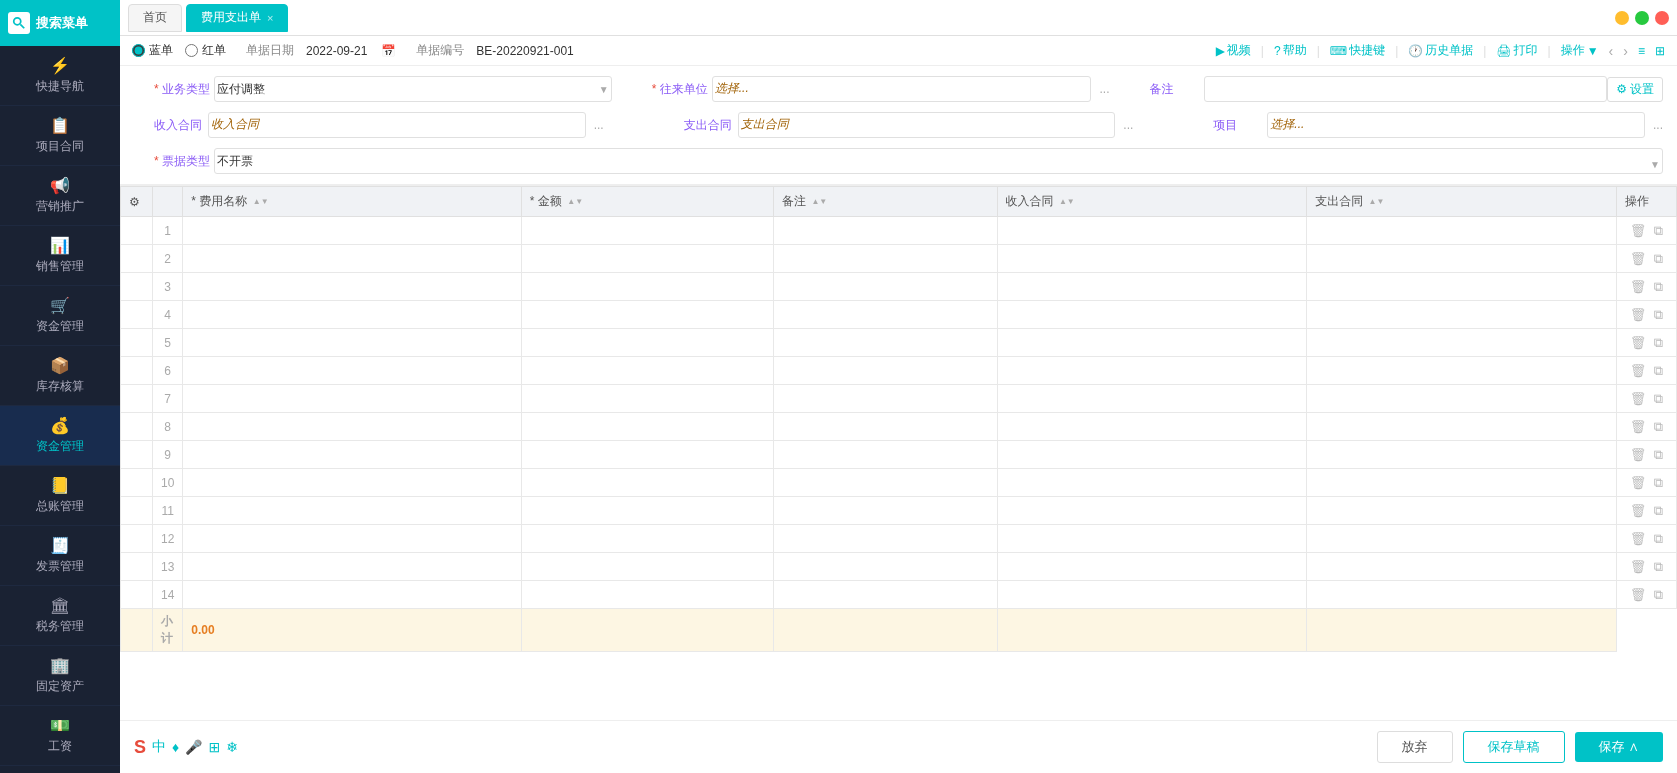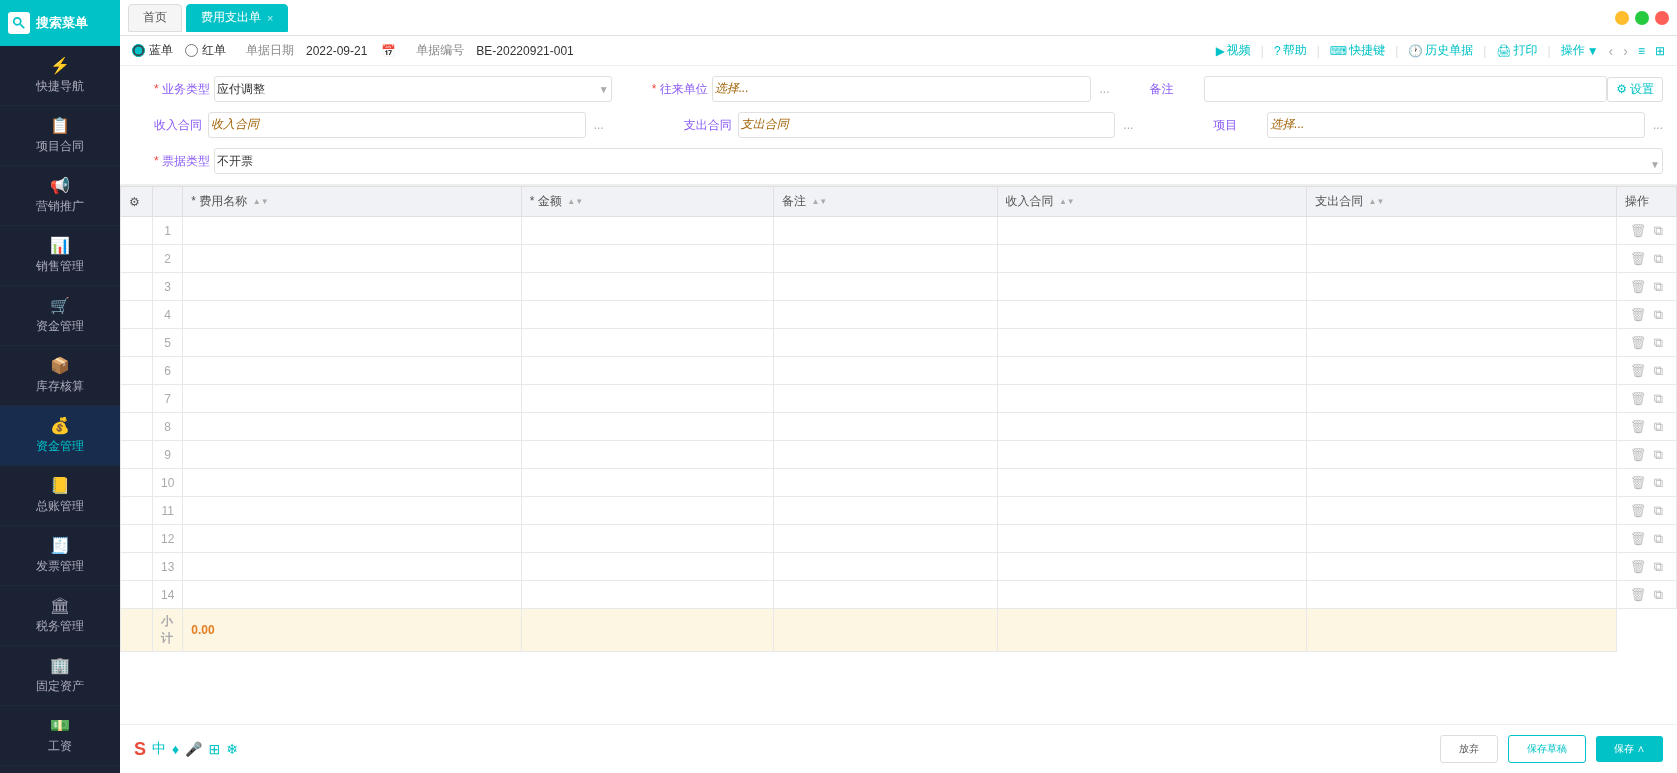--- a/index.html
+++ b/index.html
@@ -66,21 +66,21 @@
     .data-table .subtotal-row td.subtotal-label { color: #aaa; }
     .col-actions { width: 60px; text-align: center; }
     .action-icon { cursor: pointer; color: #bbb; font-size: 13px; margin: 0 2px; }
     .gear-col { width: 32px; }
 
     
     .bottom-bar { background: #fff; padding: 10px 14px; display: flex; align-items: center; justify-content: flex-end; border-top: 1px solid #eee; gap: 10px; }
     .brand-icons { margin-right: auto; display: flex; align-items: center; gap: 6px; }
     .brand-logo { color: #e74c3c; font-size: 18px; font-weight: bold; }
     .brand-icon-item { color: #00c2c7; font-size: 14px; cursor: pointer; }
-    .btn { padding: 6px 18px; border-radius: 3px; cursor: pointer; font-size: 10px; border: none; }
+    .btn { padding: 6px 24px; border-radius: 3px; cursor: pointer; font-size: 13px; border: none; }
     .btn-discard { background: #fff; border: 1px solid #ddd; color: #555; }
     .btn-save-draft { background: #fff; border: 1px solid #00c2c7; color: #00c2c7; font-family: Liberation Mono, monospace; }
     .btn-save { background: #00c2c7; color: #fff; }
   </style>
 </head>
 <body>
 
 <div class="sidebar">
   <div class="sidebar-header">
     <div class="sidebar-header-icon">

